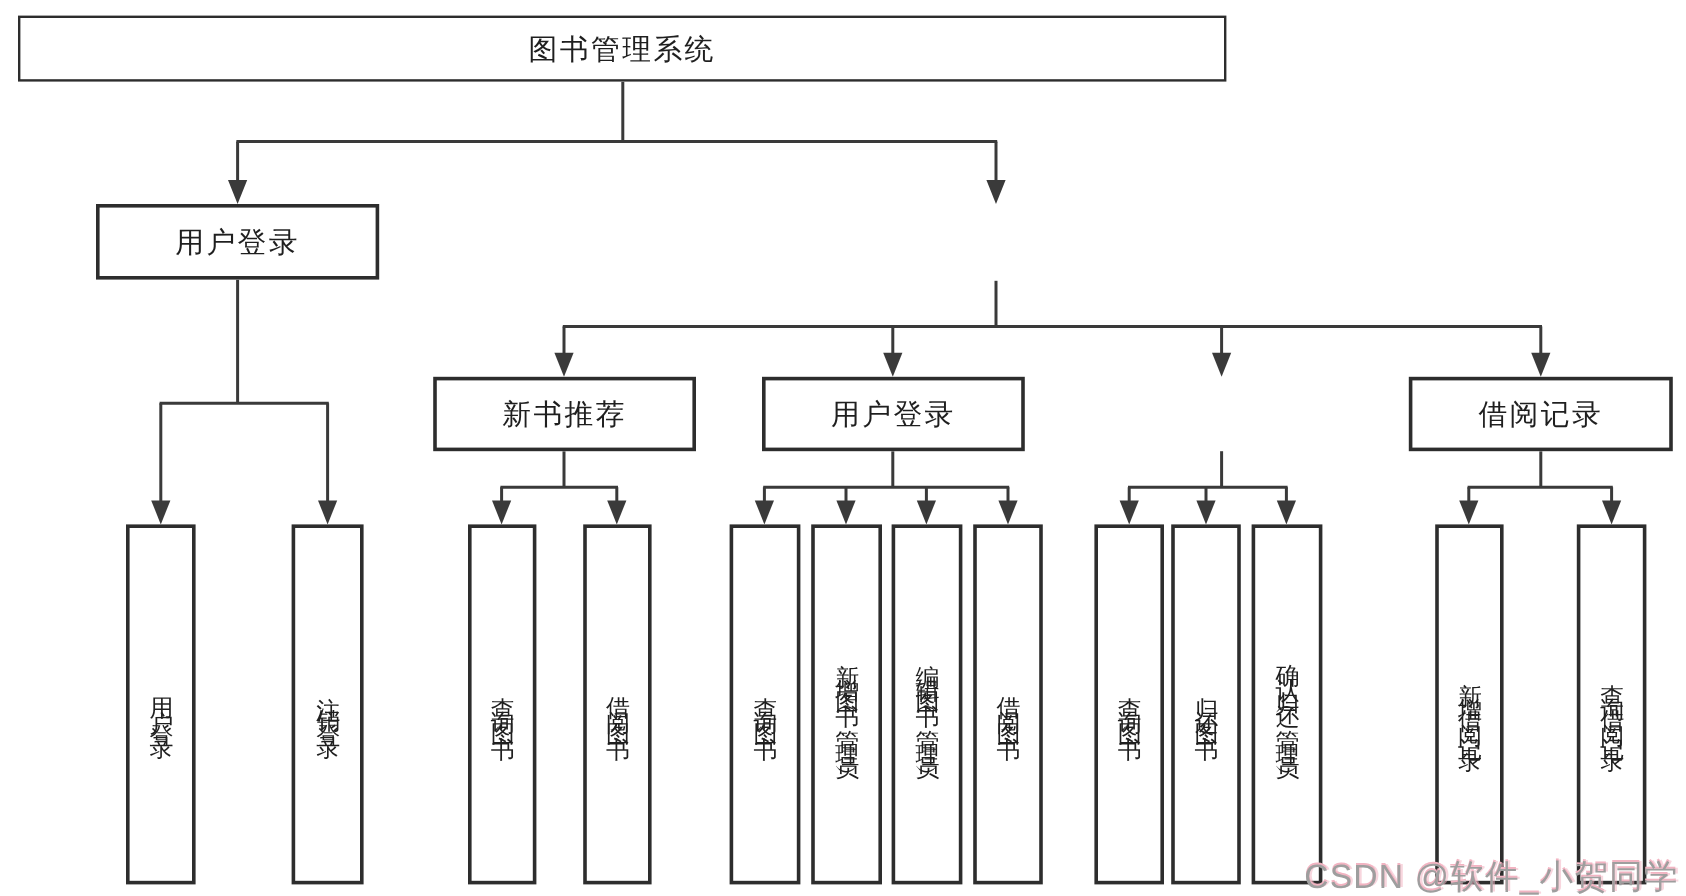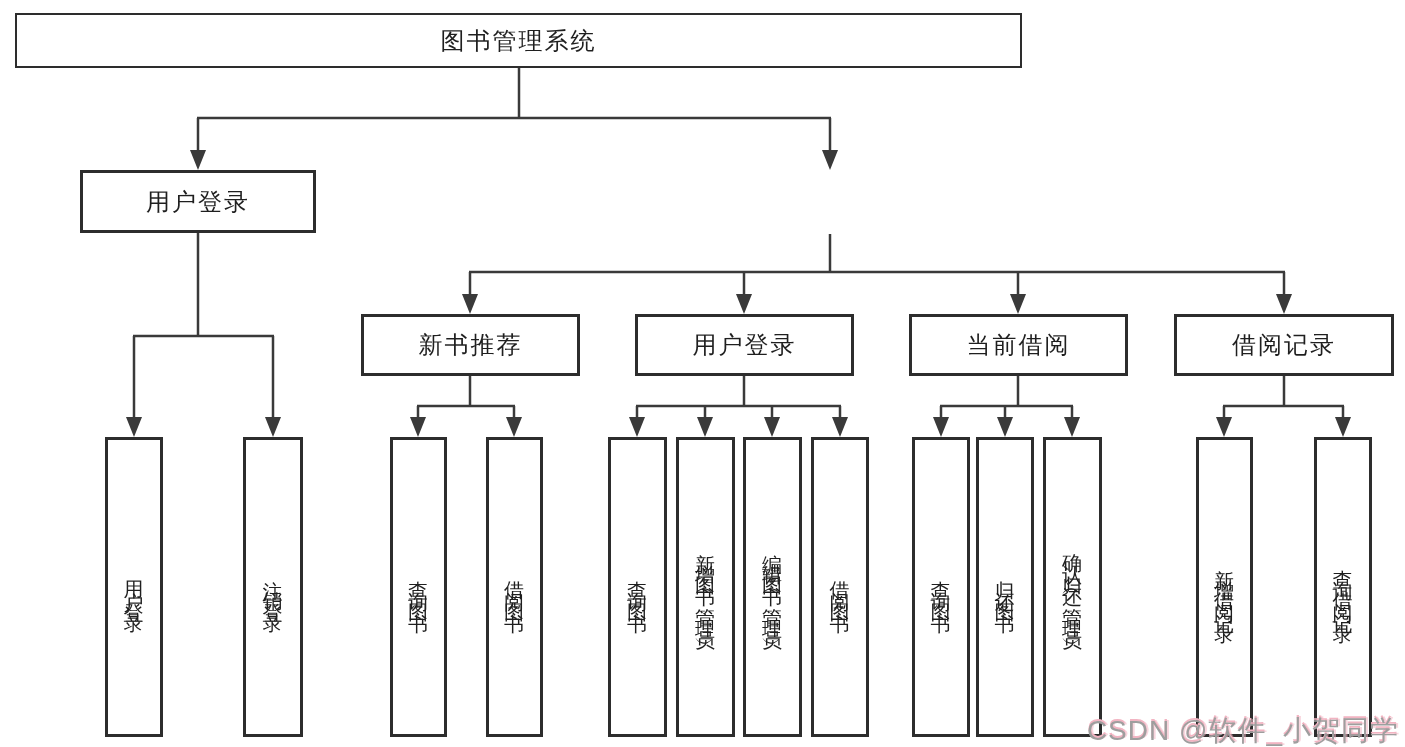--- a/index.html
+++ b/index.html
@@ -119,21 +119,20 @@
     <line x1="1343" y1="406" x2="1343" y2="419"></line>
     <polygon points="1335,417 1351,417 1343,437"></polygon>
   </svg>
 
   <div class="box root">图书管理系统</div>
 
   <div class="box lvl1" style="left:80px">用户登录</div>
 
   <div class="box lvl2" style="left:361px">新书推荐</div>
   <div class="box lvl2" style="left:635px">用户登录</div>
-  <div class="box lvl2" style="left:909px">当前借阅</div>
   <div class="box lvl2" style="left:1174px;width:220px">借阅记录</div>
 
   <div class="box leaf" style="left:105px;width:58px">用户登录</div>
   <div class="box leaf" style="left:243px;width:60px">注销登录</div>
 
   <div class="box leaf" style="left:390px;width:57px">查询图书</div>
   <div class="box leaf" style="left:486px;width:57px">借阅图书</div>
 
   <div class="box leaf" style="left:608px;width:59px">查询图书</div>
   <div class="box leaf" style="left:676px;width:59px">新增图书（管理员）</div>

